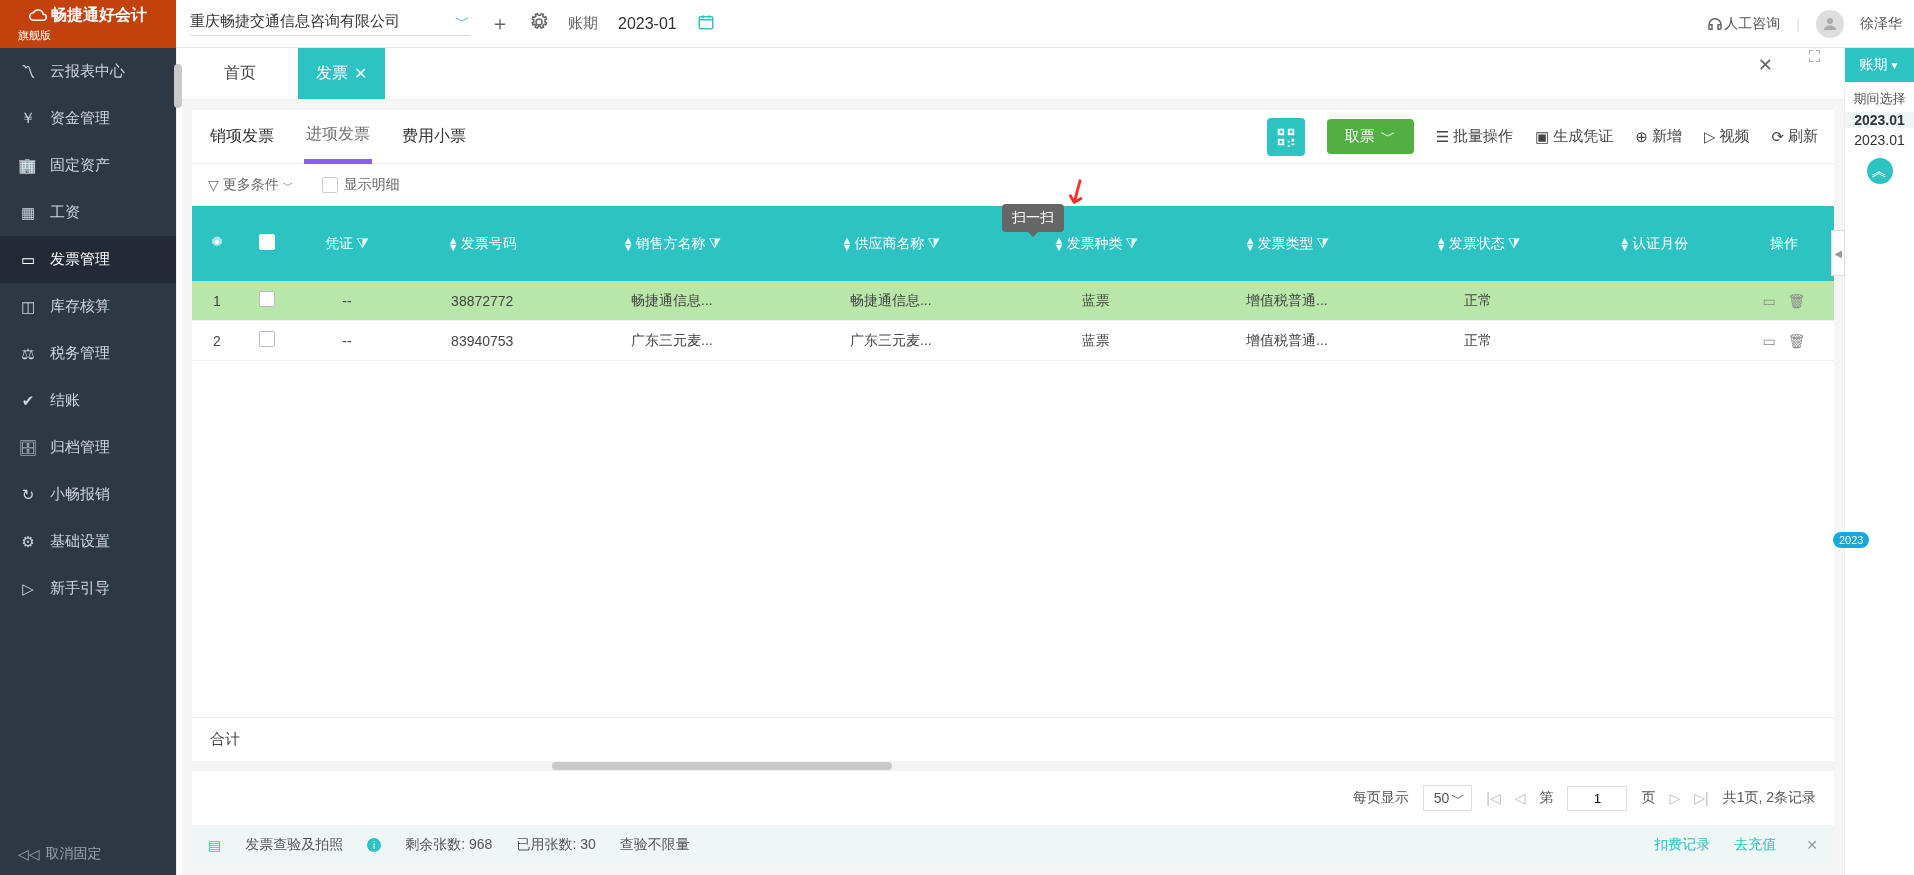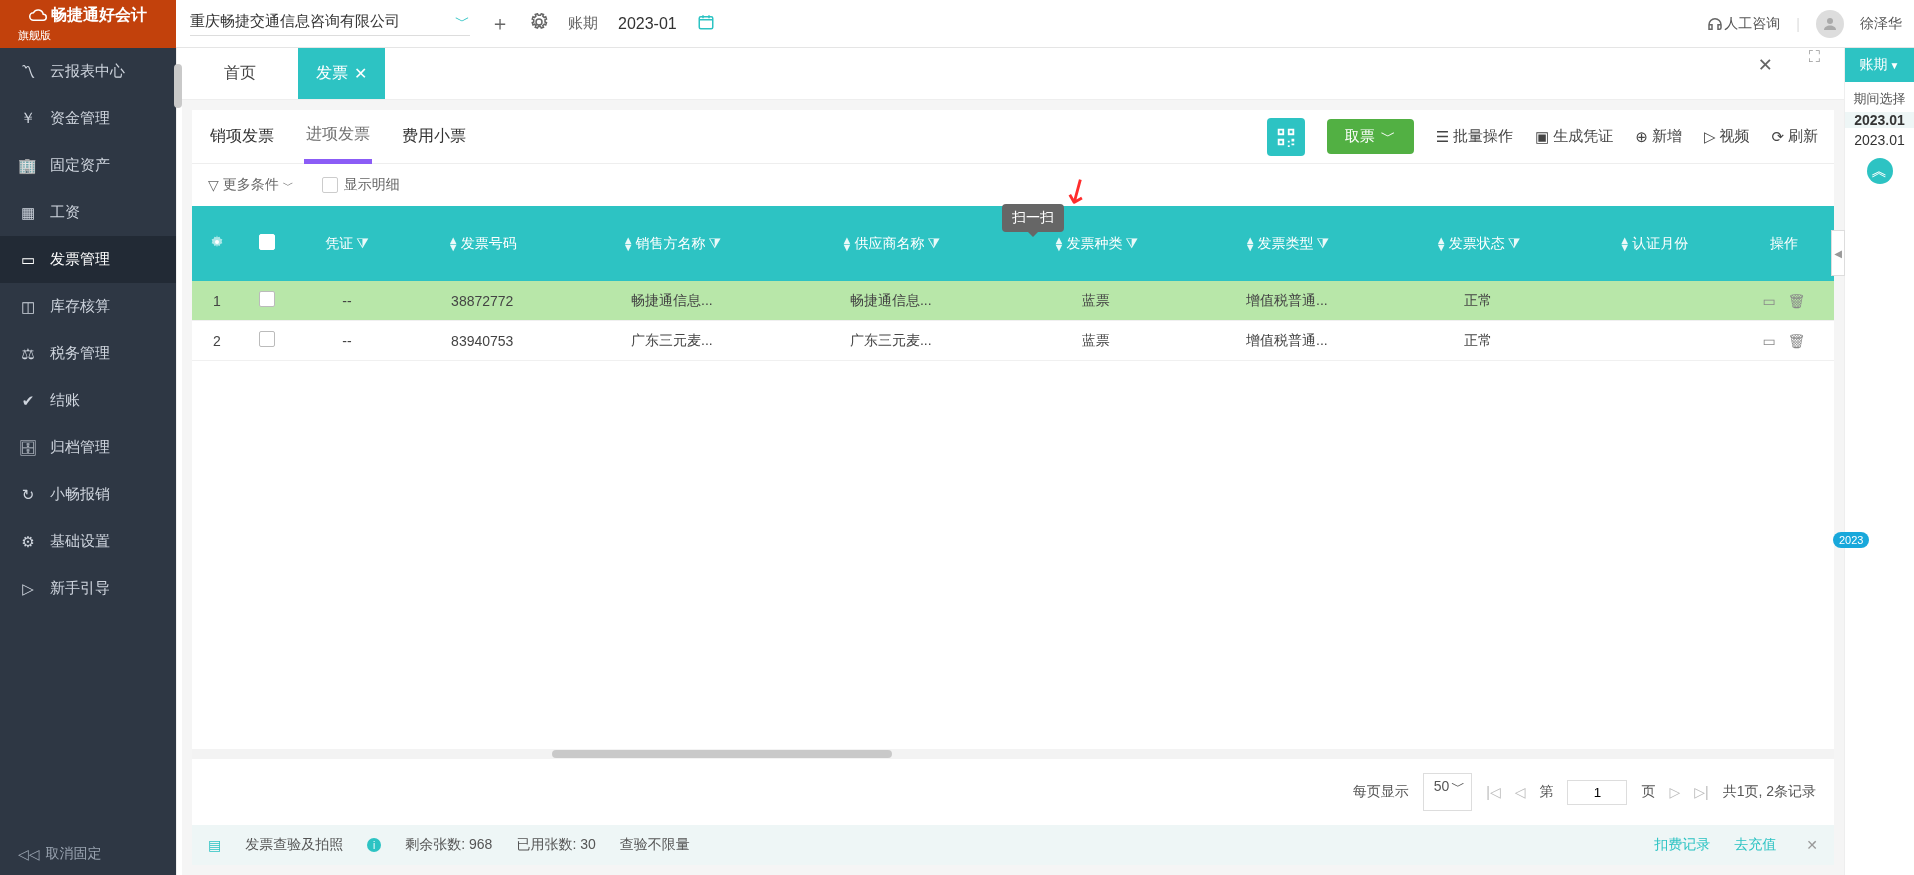--- a/index.html
+++ b/index.html
@@ -50,21 +50,21 @@
 thead th{background:#2dc3c3;color:#fff;font-weight:normal;padding:28px 6px;white-space:nowrap}
 thead th .sort{opacity:.9;font-size:11px;display:inline-block;line-height:7px;vertical-align:middle;margin-right:2px}
 thead th .flt{opacity:.9;margin-left:3px}
 tbody td{padding:10px 6px;text-align:center;color:#444;border-bottom:1px solid #f0f0f0;white-space:nowrap}
 tbody tr.hl{background:#b8e7a9}
 .row-chk{width:16px;height:16px;border:1px solid #bbb;border-radius:2px;background:#fff;display:inline-block}
 .footer-sum{border-top:1px solid #eee;padding:12px 18px;font-size:15px;color:#444}
 .hscroll{height:10px;background:#f3f3f3;position:relative}
 .hscroll .thumb{position:absolute;left:360px;width:340px;height:8px;top:1px;background:#c9c9c9;border-radius:4px}
 .pager{display:flex;align-items:center;gap:14px;padding:14px 18px;font-size:14px;color:#555}
-.pager .sel{border:1px solid #ddd;padding:4px 22px 16px 10px;position:relative}
+.pager .sel{border:1px solid #ddd;padding:4px 22px 4px 10px;position:relative}
 .pager .inp{border:1px solid #ddd;width:60px;padding:4px 8px;text-align:center}
 .pager .nav{color:#bbb;cursor:pointer}
 .bottom-bar{height:40px;background:#eef6f6;display:flex;align-items:center;padding:0 16px;gap:24px;font-size:14px;color:#555}
 .bottom-bar .lnk{color:#2dc3c3;cursor:pointer}
 .bottom-bar .cls{margin-left:6px;color:#999;cursor:pointer}
 .right-panel{width:70px;background:#fff;border-left:1px solid #eee;display:flex;flex-direction:column;align-items:center;position:relative}
 .period-btn{background:#2dc3c3;color:#fff;width:70px;padding:8px 0;text-align:center;font-size:14px;display:flex;align-items:center;justify-content:center;gap:2px;cursor:pointer}
 .period-head{font-size:13px;color:#555;margin-top:8px}
 .period-y{font-size:14px;color:#333;margin-top:4px}
 .period-y.sel{background:#eef6f6;font-weight:bold;width:100%;text-align:center}
@@ -301,20 +301,21 @@
                   <td>蓝票</td>
                   <td>增值税普通...</td>
                   <td>正常</td>
                   <td></td>
                   <td><span style="cursor:pointer;color:#888;margin-right:12px">▭</span><span style="cursor:pointer;color:#888">🗑</span></td>
                 </tr>
               </tbody>
           </table>
         </div>
 
+        <div class="footer-sum"><span>合计</span></div>
         <div class="hscroll">
             <div class="thumb"></div>
           </div>
 
         <div class="pager">
           <span style="margin-left:auto">每页显示</span>
           <span class="sel"><span>50</span><span style="position:absolute;right:6px">﹀</span></span>
           <span class="nav">|◁</span>
           <span class="nav">◁</span>
           <span>第</span>

